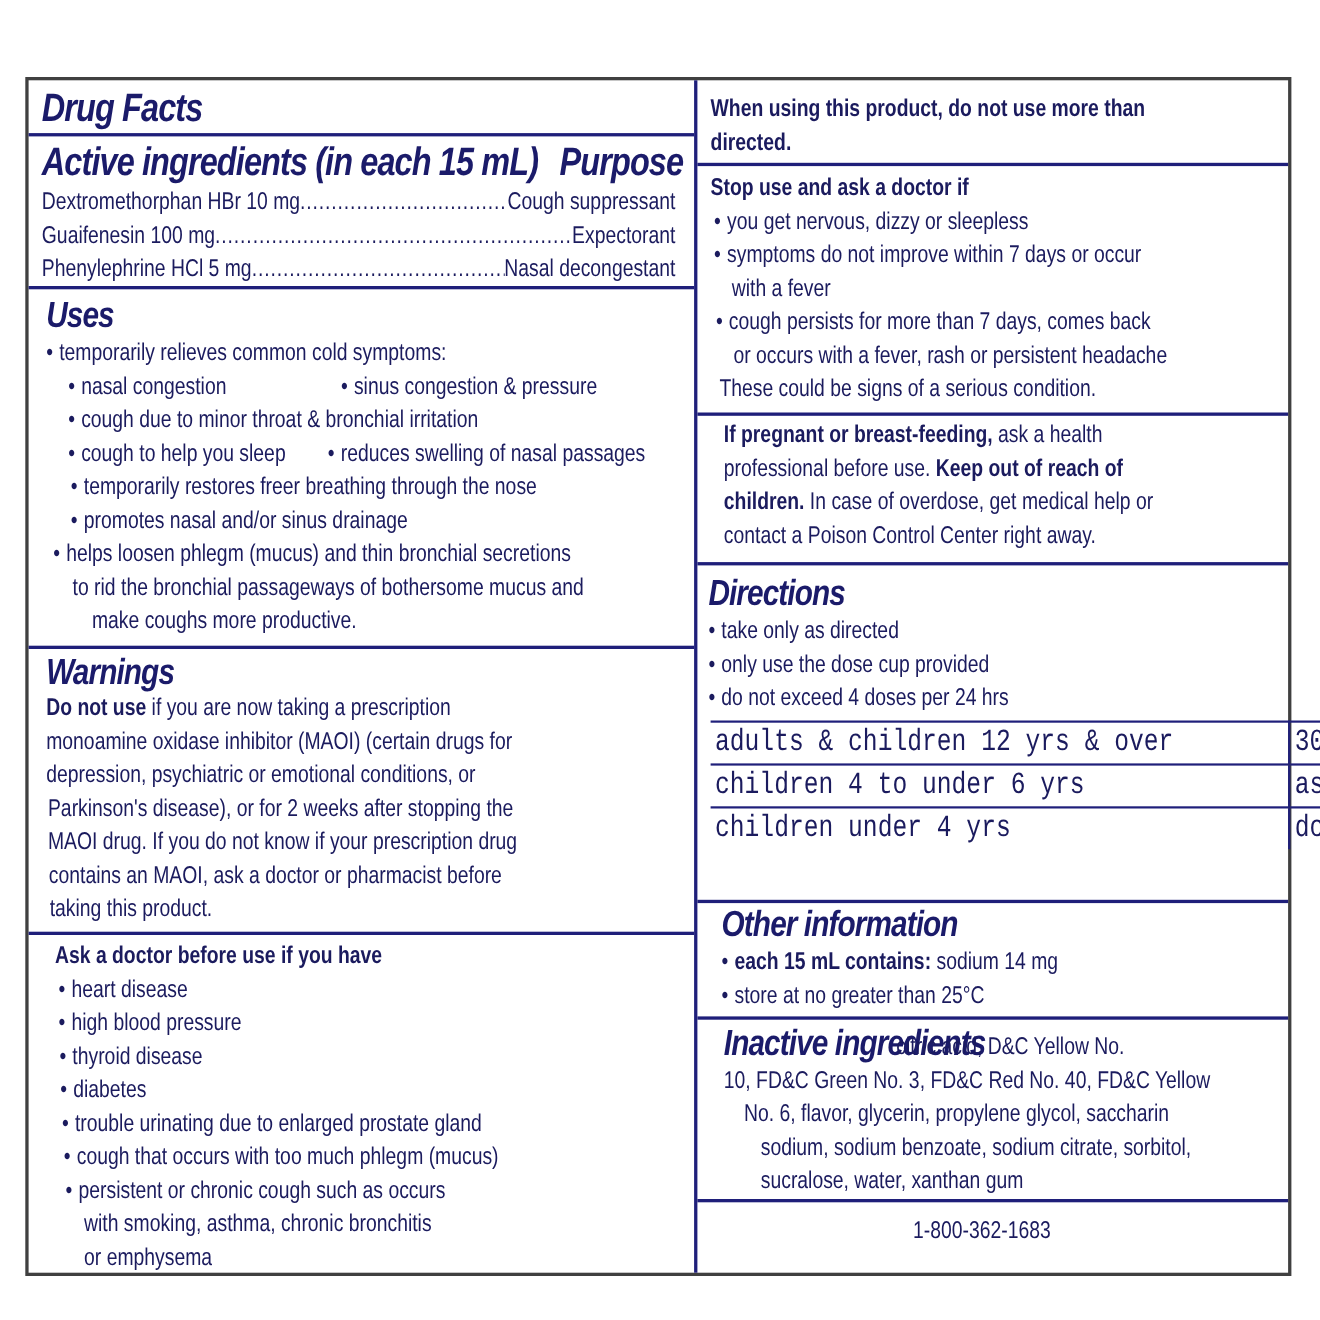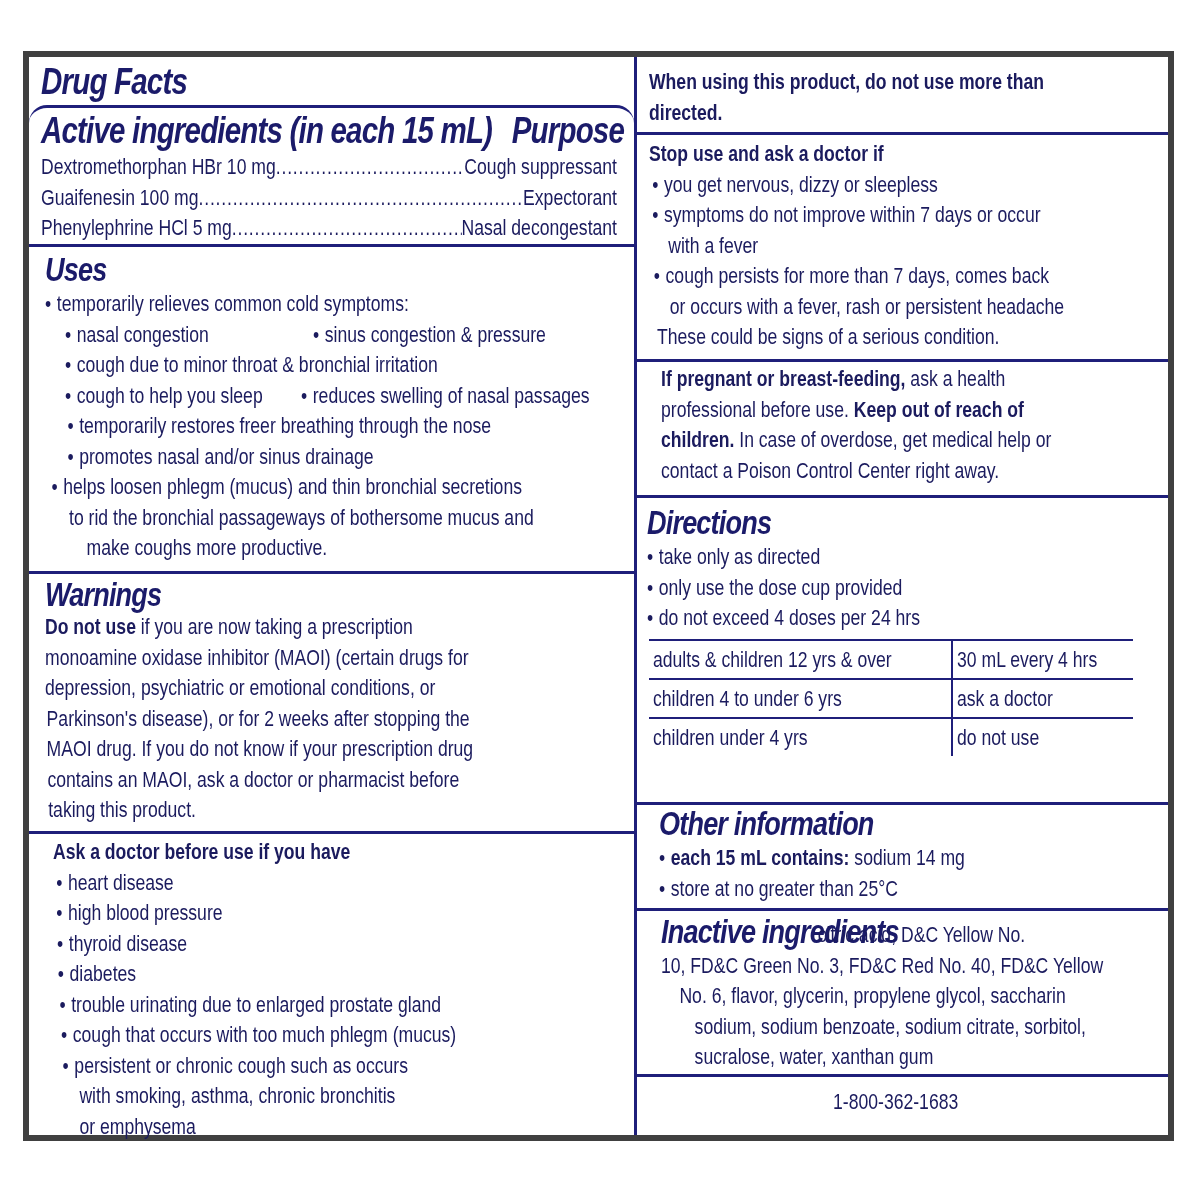--- a/index.html
+++ b/index.html
@@ -1,55 +1,55 @@
 <!DOCTYPE html>
 <html><head>
 <meta charset="utf-8">
 <style>
   html, body { margin: 0; padding: 0; background: #ffffff; }
   body { width: 1200px; height: 1200px; position: relative; overflow: hidden;
          font-family: "Liberation Sans", sans-serif; color: #1b1b5e; }
-  .label { position: absolute; left: 23px; top: 51px; width: 1151px; height: 1090px;
-           border: 6px solid #404040; box-sizing: border-box; }
+  .label { position: absolute; left: 23px; top: 70px; width: 1151px; height: 1090px;
+           border: 3px solid #404040; box-sizing: border-box; }
   .col { position: absolute; top: 0; bottom: 0; }
   .col-left { left: 0; width: 605px; }
   .col-right { left: 605px; right: 0; border-left: 3px solid #1f1f7a; }
   .sec { position: absolute; left: 0; right: 0; box-sizing: border-box; }
   .sec + .sec { }
   .rule { border-top: 3px solid #1f1f7a; }
   .ttl { font-style: italic; font-weight: bold; font-size: 33px; letter-spacing: -1px;
          transform: scaleX(0.82); transform-origin: left center; white-space: nowrap;
          display: inline-block; color: #1b1b6a; }
   .txt { font-size: 22px; line-height: 30.5px; white-space: nowrap;
          transform: scaleX(0.8); transform-origin: left top; display: block; }
   .b { font-weight: bold; }
   .ln { display: block; }
   .bullet::before { content: "\2022"; margin-right: 7px; }
   .ingr-row { display: flex; align-items: baseline; font-size: 22px; line-height: 30.5px;
               white-space: nowrap; }
   .dots { flex: 1; overflow: hidden; letter-spacing: 1px; }
   .dots::before { content: "......................................................................................................................"; }
   .dir-table { position: absolute; left: 12px; width: 484px; border-collapse: collapse; }
-  .dir-table td { font-size: 22px; height: 37px; padding: 0 0 0 4px; white-space: nowrap;
-                  border-top: 2px solid #1f1f7a; vertical-align: middle; }
+  .dir-table td { font-size: 28px; height: 37px; padding: 0 0 0 4px; white-space: nowrap;
+                  border-top: 2px solid #1f1f7a; vertical-align: middle; font-family: Liberation Mono, monospace; }
   .dir-table td span { display: inline-block; transform: scaleX(0.8); transform-origin: left center; }
   .dir-table td.c1 { border-right: 2px solid #1f1f7a; width: 290px; }
 </style>
 </head>
 <body>
 
 <div class="label">
 
   <div class="col col-left">
 
     <div class="sec" style="top:0;height:48px;">
       <span class="ttl" style="position:absolute;left:12px;top:4px;font-size:36px;">Drug Facts</span>
     </div>
 
-    <div class="sec rule" style="top:48px;height:139px;border-radius:18px;">
+    <div class="sec rule" style="top:48px;height:139px;">
       <div style="position:absolute;left:12px;top:2px;">
         <span class="ttl" style="font-size:36px;">Active ingredients (in each 15 mL)</span>
       </div>
       <div style="position:absolute;right:10px;top:2px;">
         <span class="ttl" style="font-size:36px;transform-origin:right center;">Purpose</span>
       </div>
       <div style="position:absolute;left:12px;top:44px;width:720px;transform:scaleX(0.8);transform-origin:left top;">
         <div class="ingr-row">
           <span>Dextromethorphan HBr 10 mg</span>
           <span class="dots"></span>

